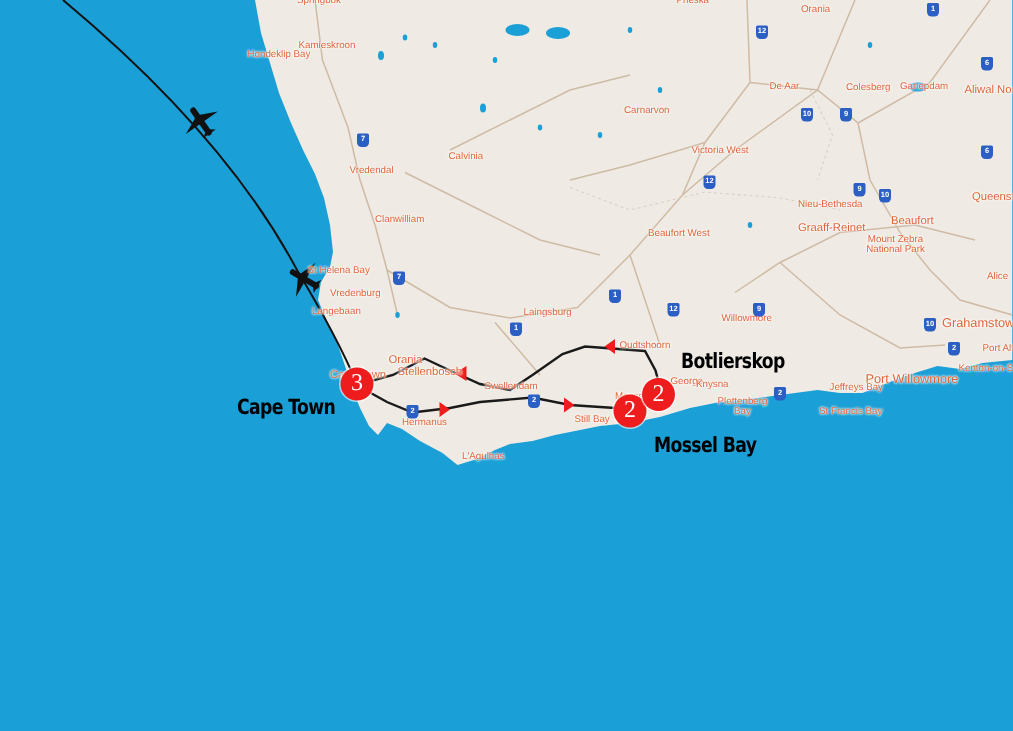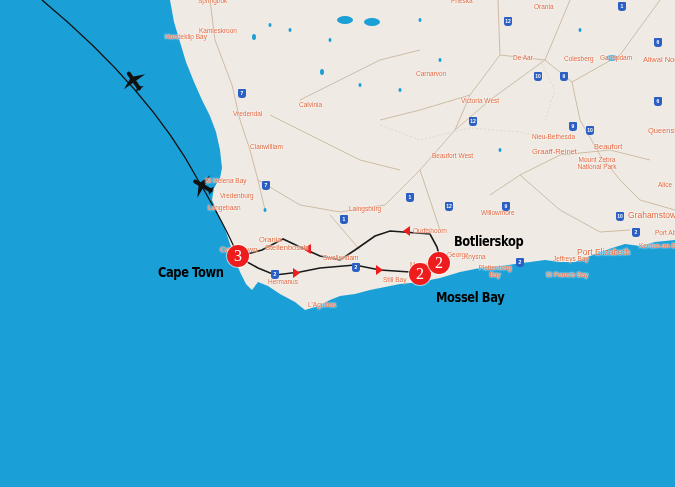--- a/index.html
+++ b/index.html
@@ -123,21 +123,21 @@
   <span class="place med" style="left:643px;top:56px">Aliwal North</span>
   <span class="place" style="left:532px;top:134px">Nieu-Bethesda</span>
   <span class="place med" style="left:532px;top:148px">Graaff-Reinet</span>
   <span class="place med" style="left:594px;top:143px">Beaufort</span>
   <span class="place" style="left:575px;top:157px;width:44px;white-space:normal;text-align:center">Mount Zebra National Park</span>
   <span class="place med" style="left:648px;top:127px">Queenstown</span>
   <span class="place" style="left:658px;top:182px">Alice</span>
   <span class="place big" style="left:628px;top:211px">Grahamstown</span>
   <span class="place" style="left:655px;top:230px">Port Alfred</span>
   <span class="place" style="left:639px;top:243px">Kenton-on-Sea</span>
-  <span class="place big" style="left:577px;top:248px">Port Elizabeth</span>
+  <span class="place big" style="left:577px;top:248px">Port Willowmore</span>
   <span class="place" style="left:553px;top:256px">Jeffreys Bay</span>
   <span class="place" style="left:546px;top:272px">St Francis Bay</span>
 
   <span class="shield" style="left:238px;top:89px">7</span>
   <span class="shield" style="left:262px;top:181px">7</span>
   <span class="shield" style="left:340px;top:215px">1</span>
   <span class="shield" style="left:406px;top:193px">1</span>
   <span class="shield" style="left:445px;top:202px">12</span>
   <span class="shield" style="left:502px;top:202px">9</span>
   <span class="shield" style="left:504px;top:17px">12</span>

